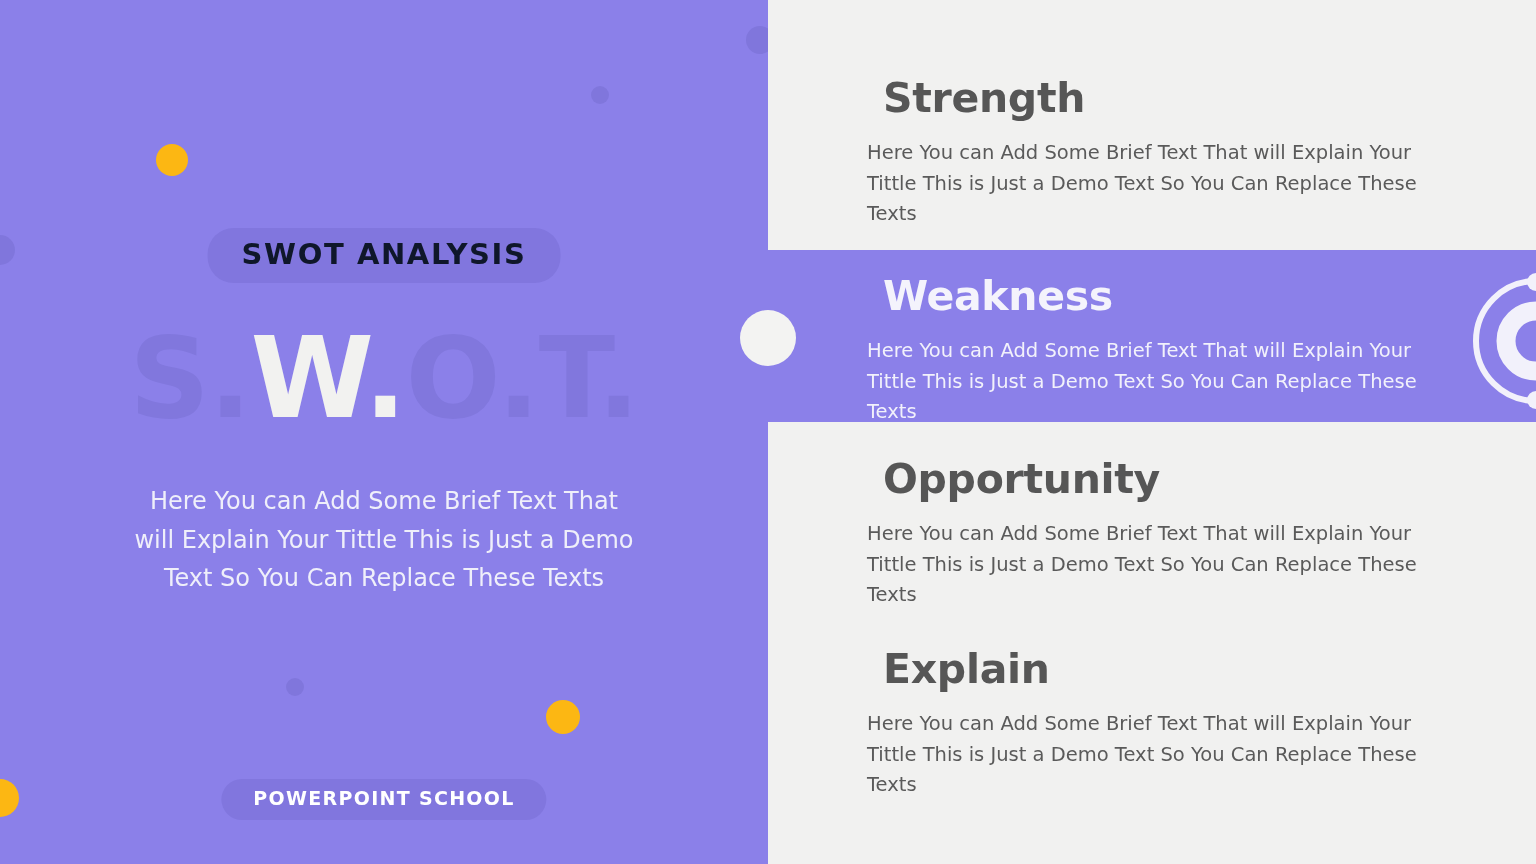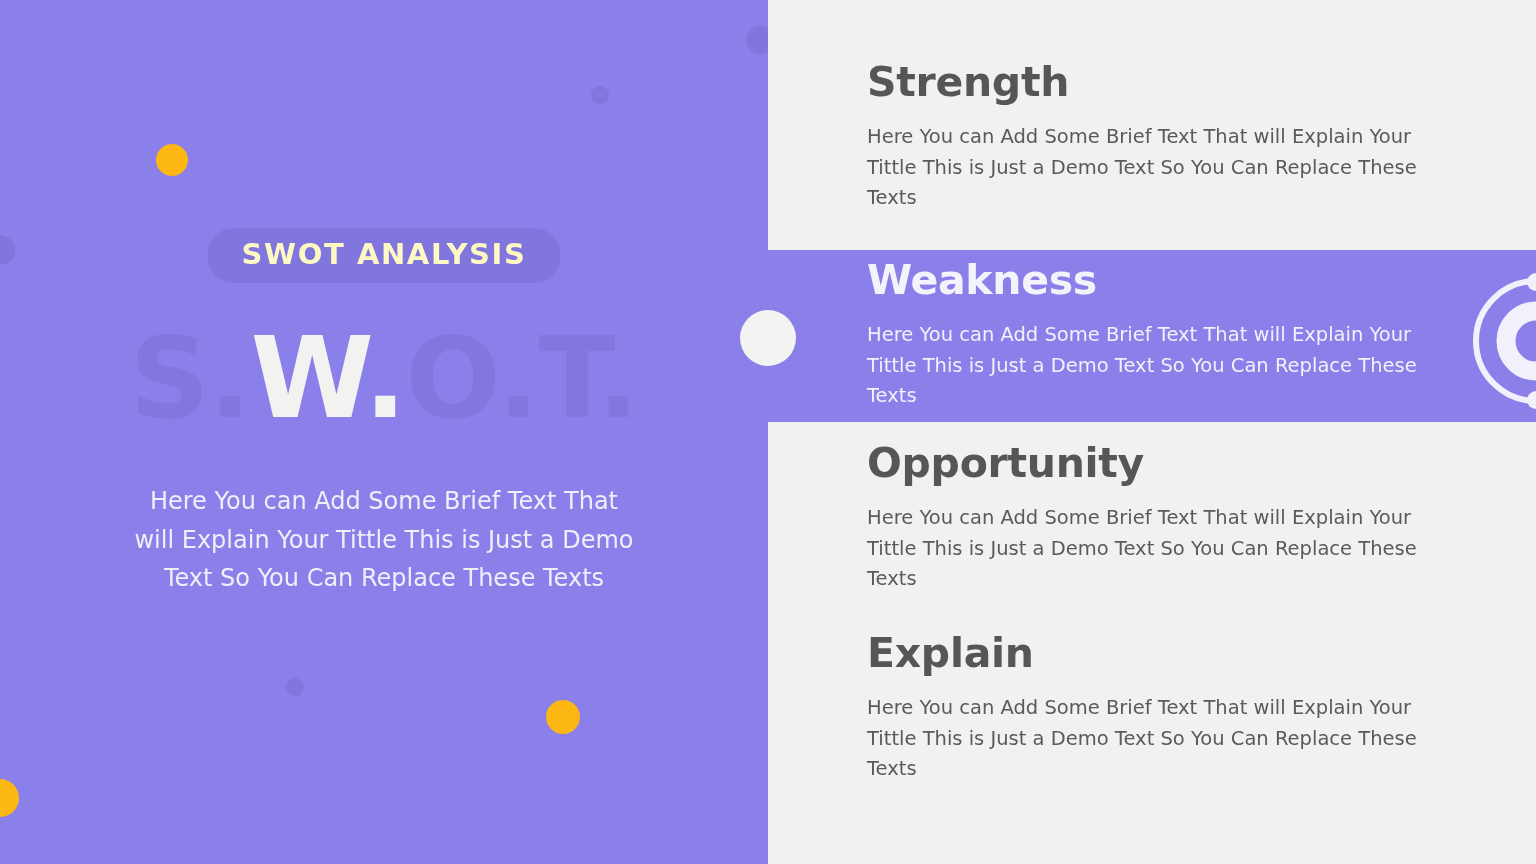--- a/index.html
+++ b/index.html
@@ -42,21 +42,21 @@
     border-radius: 26px;
     padding: 12px 34px 14px 34px;
     box-sizing: border-box;
     white-space: nowrap;
   }
   #swot-badge-label {
     font-family: "DejaVu Sans", sans-serif;
     font-weight: 700;
     font-size: 29px;
     letter-spacing: 1.6px;
-    color: #fef9c3;
+    color: #0f172a;
     line-height: 1;
     display: block;
   }
 
   #swot-letters {
     position: absolute;
     left: 0;
     top: 322px;
     width: 768px;
     text-align: center;
@@ -123,21 +123,21 @@
   }
   .swot-section.highlight {
     background: #8B80E9;
   }
   .section-title {
     font-family: "DejaVu Sans", sans-serif;
     font-weight: 700;
     font-size: 41px;
     line-height: 1;
     color: #565656;
-    margin: 0;
+    margin: 16px;
     letter-spacing: -0.3px;
   }
   .highlight .section-title { color: #F4F3FC; }
   .section-body {
     font-family: "DejaVu Sans", sans-serif;
     font-size: 19.5px;
     line-height: 30.5px;
     color: #5A5A5A;
     margin: 0;
     max-width: 560px;
@@ -190,20 +190,23 @@
     <div id="swot-badge">
       <span id="swot-badge-label">SWOT ANALYSIS</span>
     </div>
 
     <div id="swot-letters">
       <span class="letter-ghost">S.</span><span class="letter-solid">W.</span><span class="letter-ghost">O.</span><span class="letter-ghost">T.</span>
     </div>
 
     <div id="left-body">Here You can Add Some Brief Text That will Explain Your Tittle This is Just a Demo Text So You Can Replace These Texts</div>
 
+    <div id="footer-badge">
+      <span id="footer-badge-label">POWERPOINT SCHOOL</span>
+    </div>
   </div>
 
   <div id="right-panel">
 
     <div class="swot-section" style="top:62px;">
       <h2 class="section-title">Strength</h2>
       <p class="section-body" style="margin-top:19px;">Here You can Add Some Brief Text That will Explain Your Tittle This is Just a Demo Text So You Can Replace These Texts</p>
     </div>
 
     <div class="swot-section highlight" style="top:250px; height:172px; padding-top:10px;">

